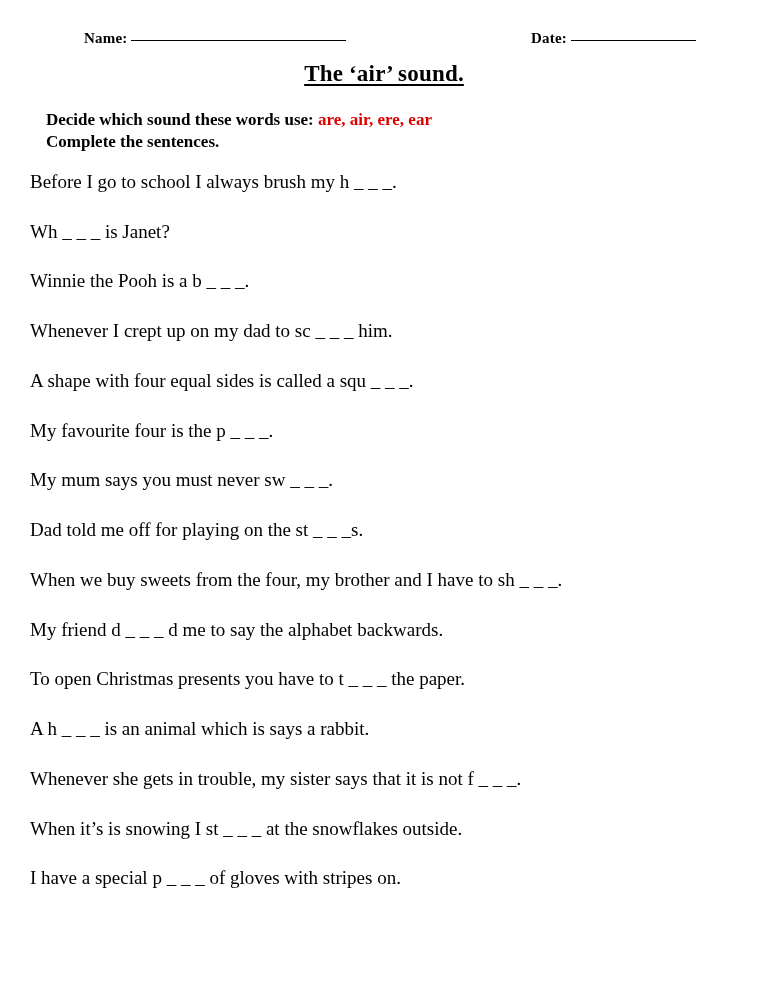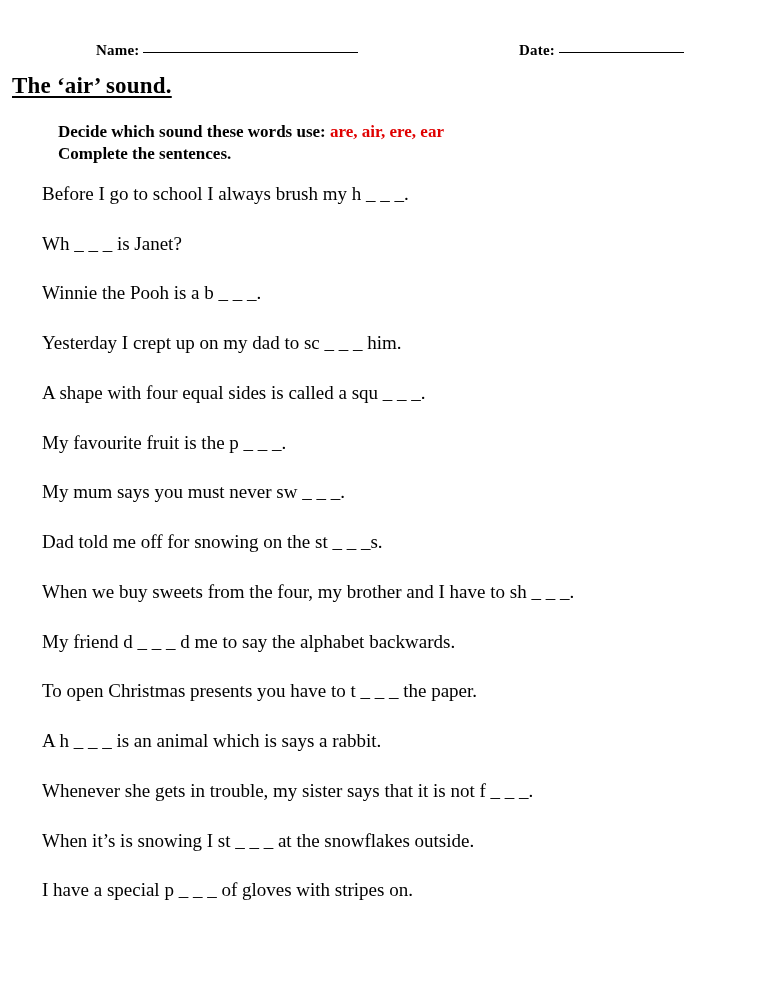--- a/index.html
+++ b/index.html
@@ -11,21 +11,21 @@
     width: 768px;
     height: 994px;
     font-family: "Liberation Serif", serif;
     color: #000000;
     overflow: hidden;
   }
   .page {
     position: relative;
     width: 768px;
     height: 994px;
-    padding: 12px;
+    padding: 0;
     box-sizing: border-box;
   }
   .header-row {
     display: flex;
     align-items: baseline;
     padding: 30px 72px 0 84px;
     font-weight: bold;
     font-size: 15px;
   }
   .name-block {
@@ -50,21 +50,21 @@
     border-bottom: 1px solid #000;
     height: 0;
     margin-left: 4px;
     position: relative;
     top: -2px;
   }
   .blank-name { width: 215px; }
   .blank-date { width: 125px; }
 
   .title {
-    text-align: left;
+    text-align: center;
     font-size: 23px;
     font-weight: bold;
     margin: 14px 0 0 0;
     letter-spacing: 0.2px;
   }
   .title span.u {
     text-decoration: underline;
     text-underline-offset: 3px;
   }
 
@@ -118,25 +118,25 @@
     <div>
       <span>Decide which sound these words use: </span><span class="instr-sounds">are, air, ere, ear</span>
     </div>
     <div>Complete the sentences.</div>
   </div>
 
   <div class="sentences">
     <p class="sentence">Before I go to school I always brush my h _ _ _.</p>
     <p class="sentence">Wh _ _ _ is Janet?</p>
     <p class="sentence">Winnie the Pooh is a b _ _ _.</p>
-    <p class="sentence">Yesterday I crept up on my dad to sc _ _ _ him.</p>
+    <p class="sentence">Whenever I crept up on my dad to sc _ _ _ him.</p>
     <p class="sentence">A shape with four equal sides is called a squ _ _ _.</p>
-    <p class="sentence">My favourite fruit is the p _ _ _.</p>
+    <p class="sentence">My favourite four is the p _ _ _.</p>
     <p class="sentence">My mum says you must never sw _ _ _.</p>
-    <p class="sentence">Dad told me off for snowing on the st _ _ _s.</p>
+    <p class="sentence">Dad told me off for playing on the st _ _ _s.</p>
     <p class="sentence">When we buy sweets from the four, my brother and I have to sh _ _ _.</p>
     <p class="sentence">My friend d _ _ _ d me to say the alphabet backwards.</p>
     <p class="sentence">To open Christmas presents you have to t _ _ _ the paper.</p>
     <p class="sentence">A h _ _ _ is an animal which is says a rabbit.</p>
     <p class="sentence">Whenever she gets in trouble, my sister says that it is not f _ _ _.</p>
     <p class="sentence">When it’s is snowing I st _ _ _ at the snowflakes outside.</p>
     <p class="sentence">I have a special p _ _ _ of gloves with stripes on.</p>
   </div>
 
 </div>

